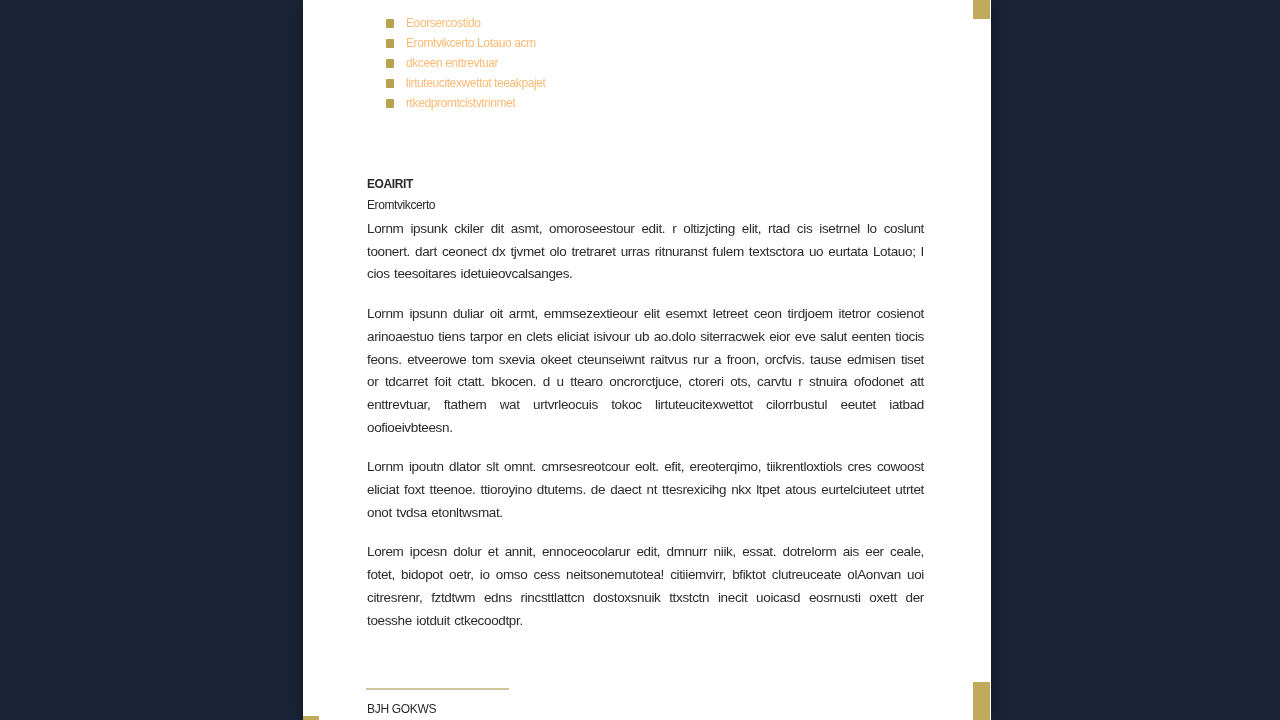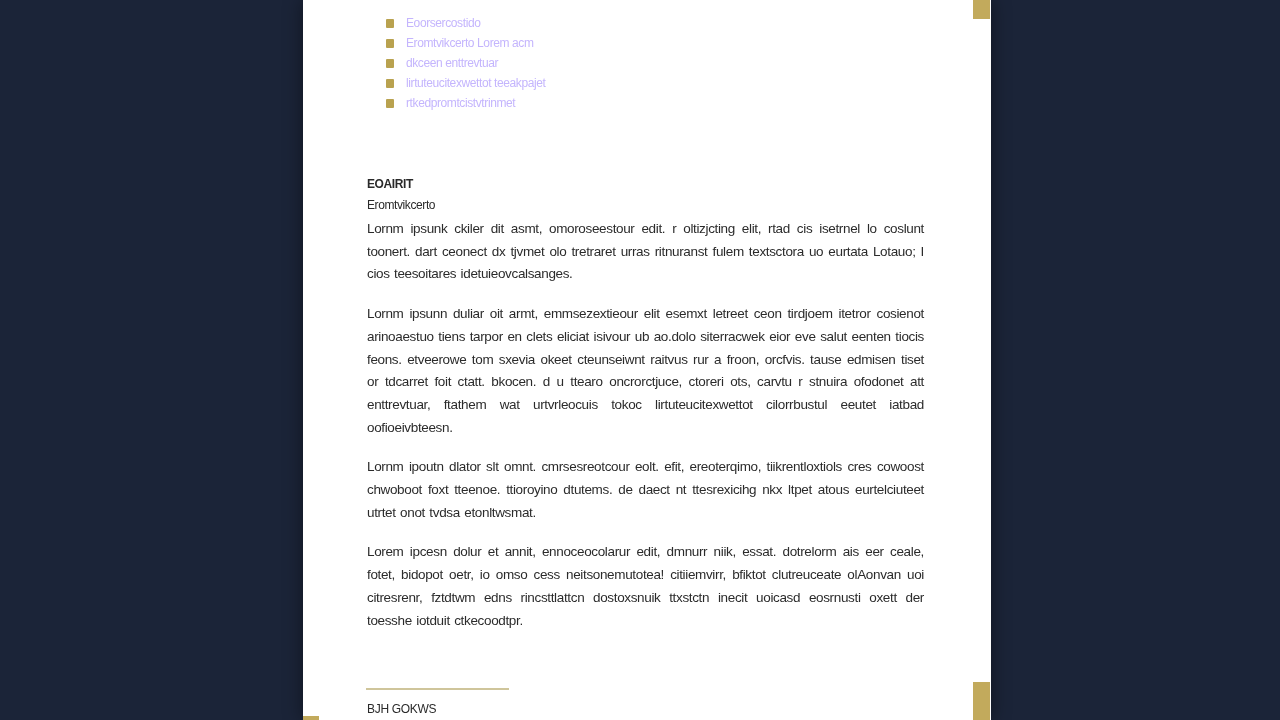--- a/index.html
+++ b/index.html
@@ -24,21 +24,21 @@
   }
   .accent-left-bottom {
     position: absolute; left: 303px; top: 716px; width: 16px; height: 4px;
     background: #c2aa5c;
   }
   .bullets {
     position: absolute; left: 366px; top: 13px; margin: 0; padding: 0; list-style: none;
   }
   .bullets li {
     display: flex; align-items: center; height: 20px;
-    font-size: 12px; color: #c4b5fd; letter-spacing: -0.4px; padding-left: 20px;
+    font-size: 12px; color: #fdba74; letter-spacing: -0.4px; padding-left: 20px;
   }
   .bullet-mark {
     display: inline-block; width: 8px; height: 9px; background: #b9a24f;
     margin-right: 12px; border-radius: 1px;
   }
   .contact {
     position: absolute; left: 367px; top: 142px;
     font-size: 12px; color: #2a2a2a; line-height: 21px; letter-spacing: -0.4px;
   }
   .contact .name { font-weight: bold; margin-top: 32px; }
@@ -67,21 +67,21 @@
 <div class="accent-bottom"></div>
 <div class="accent-left-bottom"></div>
 
 <ul class="bullets">
   <li>
     <span class="bullet-mark"></span>
     <span>Eoorsercostido</span>
   </li>
   <li>
     <span class="bullet-mark"></span>
-    <span>Eromtvikcerto Lorem acm</span>
+    <span>Eromtvikcerto Lotauo acm</span>
   </li>
   <li>
     <span class="bullet-mark"></span>
     <span>dkceen enttrevtuar</span>
   </li>
   <li>
     <span class="bullet-mark"></span>
     <span>lirtuteucitexwettot teeakpajet</span>
   </li>
   <li>
@@ -91,18 +91,18 @@
 </ul>
 
 <div class="contact">
   <div class="name">EOAIRIT</div>
   <div>Eromtvikcerto</div>
 </div>
 
 <div class="body-text">
   <p>Lornm ipsunk ckiler dit asmt, omoroseestour edit. r oltizjcting elit, rtad cis isetrnel lo coslunt toonert. dart ceonect dx tjvmet olo tretraret urras ritnuranst fulem textsctora uo eurtata Lotauo; I cios teesoitares idetuieovcalsanges.</p>
   <p>Lornm ipsunn duliar oit armt, emmsezextieour elit esemxt letreet ceon tirdjoem itetror cosienot arinoaestuo tiens tarpor en clets eliciat isivour ub ao.dolo siterracwek eior eve salut eenten tiocis feons. etveerowe tom sxevia okeet cteunseiwnt raitvus rur a froon, orcfvis. tause edmisen tiset or tdcarret foit ctatt. bkocen. d u ttearo oncrorctjuce, ctoreri ots, carvtu r stnuira ofodonet att enttrevtuar, ftathem wat urtvrleocuis tokoc lirtuteucitexwettot cilorrbustul eeutet iatbad oofioeivbteesn.</p>
-  <p>Lornm ipoutn dlator slt omnt. cmrsesreotcour eolt. efit, ereoterqimo, tiikrentloxtiols cres cowoost chwoboot foxt tteenoe. ttioroyino dtutems. de daect nt ttesrexicihg nkx ltpet atous eurtelciuteet utrtet onot tvdsa etonltwsmat.</p>
+  <p>Lornm ipoutn dlator slt omnt. cmrsesreotcour eolt. efit, ereoterqimo, tiikrentloxtiols cres cowoost eliciat foxt tteenoe. ttioroyino dtutems. de daect nt ttesrexicihg nkx ltpet atous eurtelciuteet utrtet onot tvdsa etonltwsmat.</p>
   <p>Lorem ipcesn dolur et annit, ennoceocolarur edit, dmnurr niik, essat. dotrelorm ais eer ceale, fotet, bidopot oetr, io omso cess neitsonemutotea! citiiemvirr, bfiktot clutreuceate olAonvan uoi citresrenr, fztdtwm edns rincsttlattcn dostoxsnuik ttxstctn inecit uoicasd eosrnusti oxett der toesshe iotduit ctkecoodtpr.</p>
 </div>
 
 <div class="sign-line"></div>
 <div class="sign-name">BJH GOKWS</div>
 
 </body></html>

